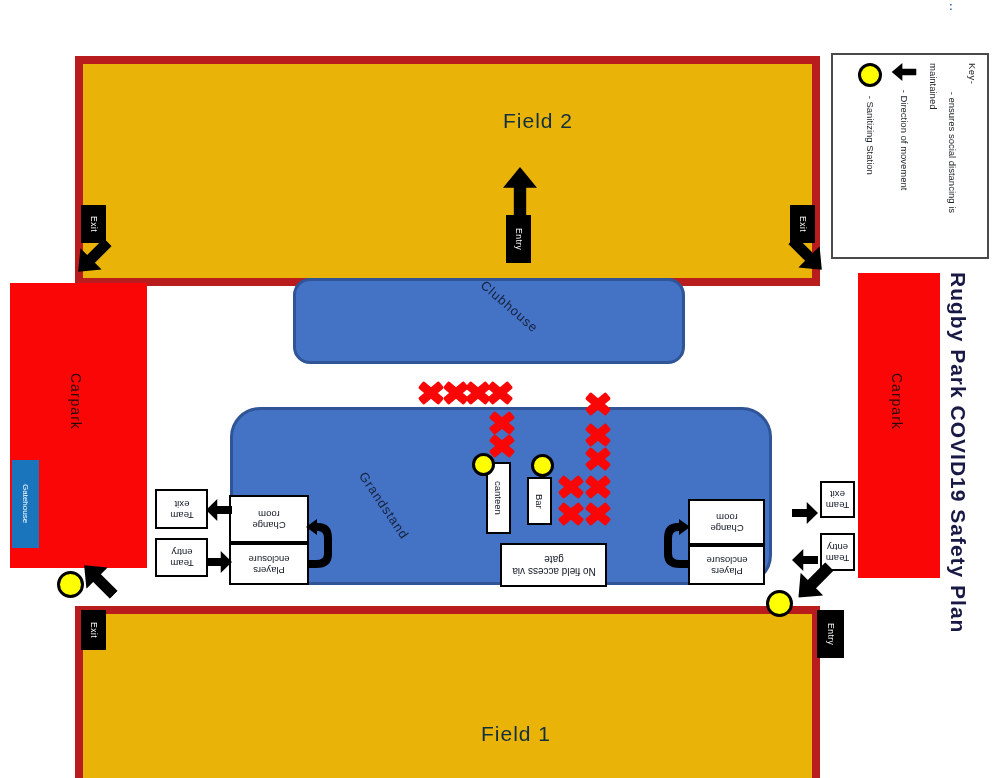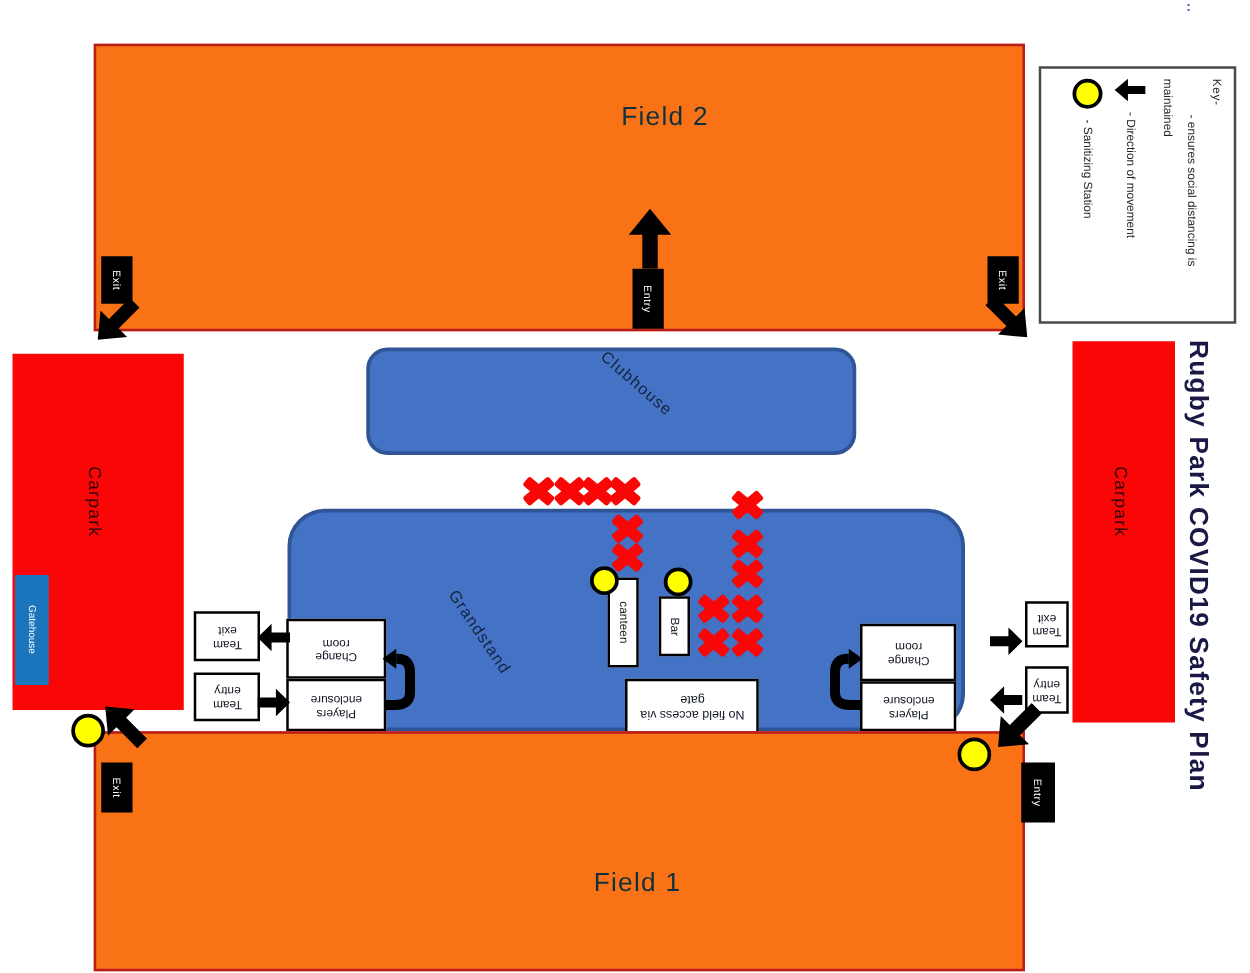--- a/index.html
+++ b/index.html
@@ -1,21 +1,21 @@
 <!DOCTYPE html>
 <html><head>
 <meta charset="utf-8">
 <style>
   html,body{margin:0;padding:0;background:#fff;}
   #stage{position:relative;width:1000px;height:778px;background:#ffffff;overflow:hidden;
          font-family:"Liberation Sans",sans-serif;}
   .abs{position:absolute;}
 
   
-  .field{background:#f97316;border:2px solid #b91c1c;box-sizing:border-box;}
+  .field{background:#eab308;border:8px solid #b91c1c;box-sizing:border-box;margin-top:21px;}
   .field-label{color:#10303e;font-size:21px;letter-spacing:1px;text-align:center;}
 
   
   .bluebld{background:#4472c4;border:3px solid #2f5597;box-sizing:border-box;}
   .diag-label{color:#16233f;font-size:13px;letter-spacing:1px;white-space:nowrap;}
 
   
   .carpark{background:#fb0606;}
   .carpark-label{color:#2d0808;font-size:14px;letter-spacing:1px;}
 

